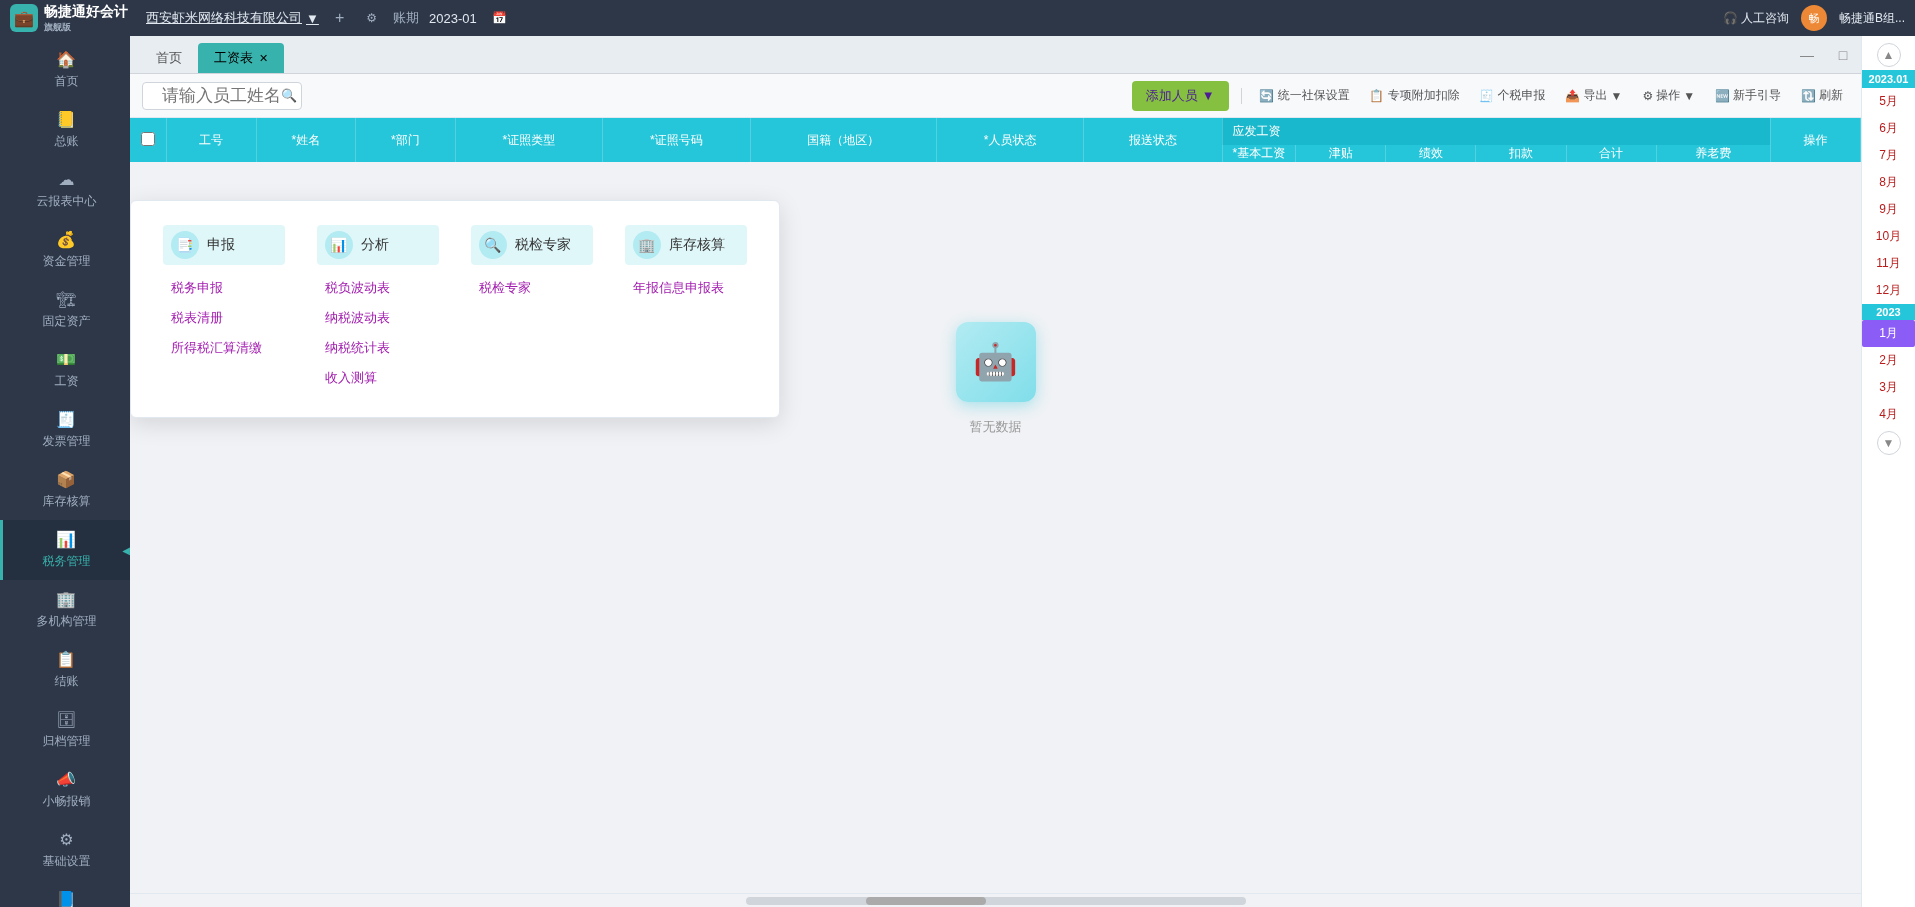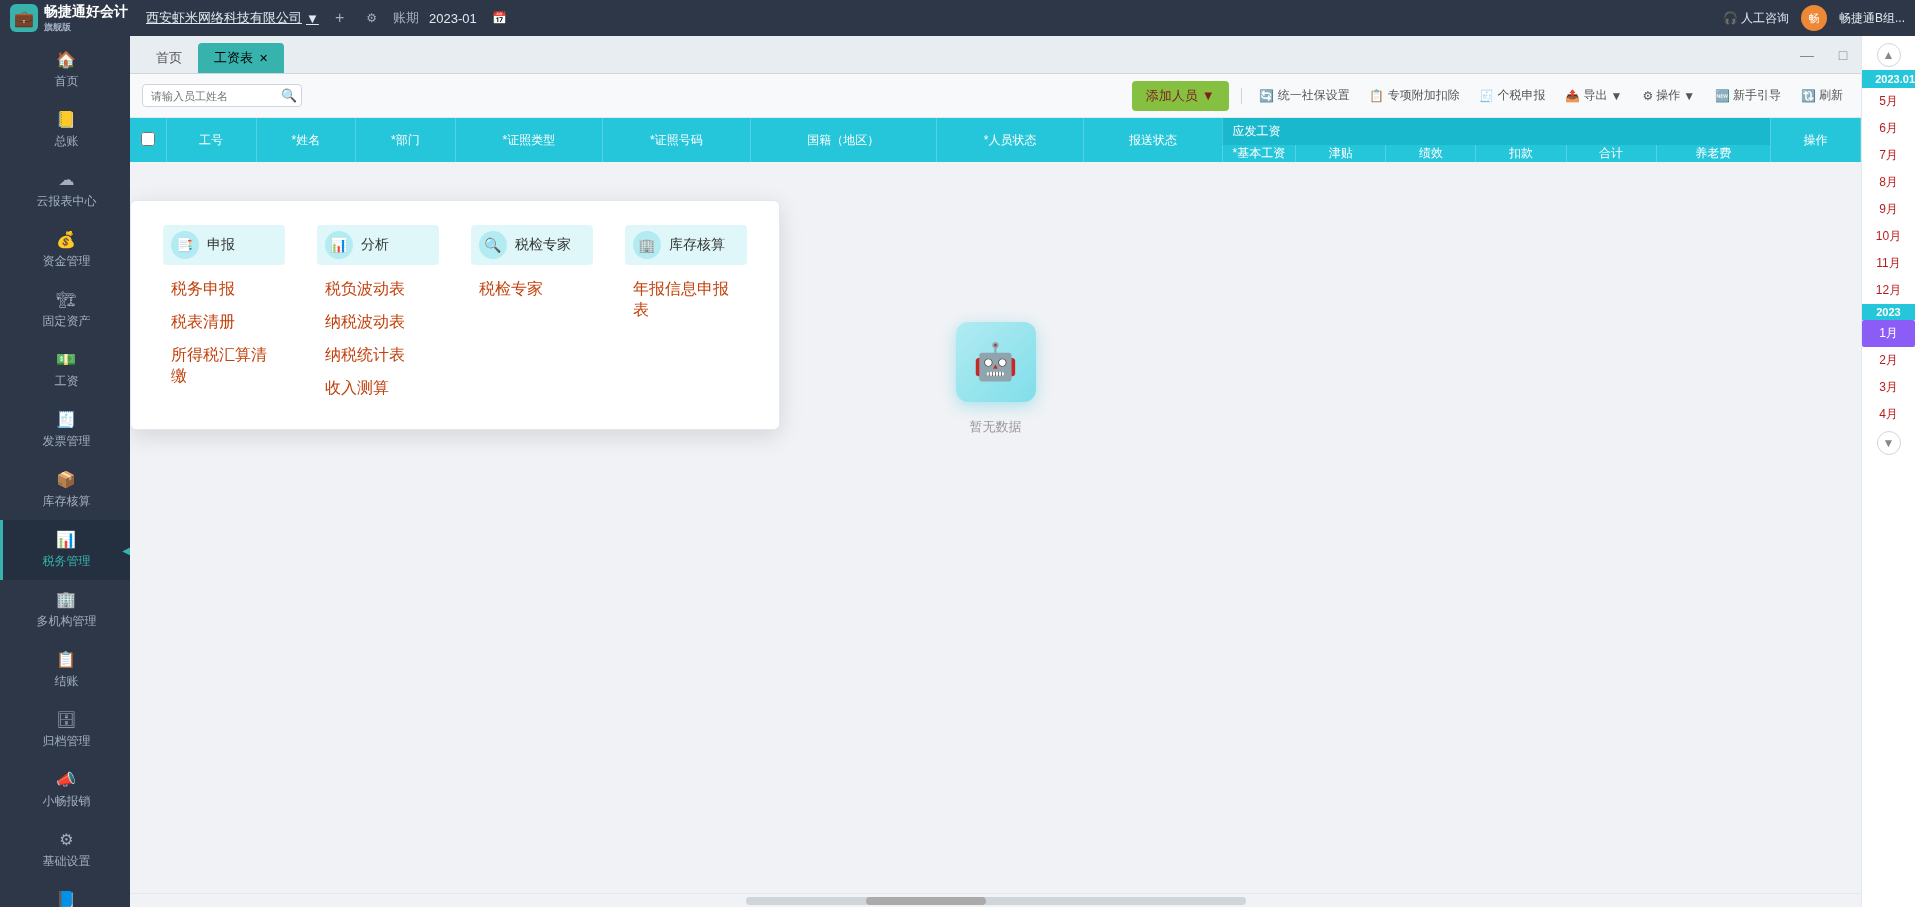--- a/index.html
+++ b/index.html
@@ -128,27 +128,28 @@
     }
     .search-input-wrap {
       display: flex; align-items: center;
       border: 1px solid #d0d5db;
       border-radius: 4px;
       background: #fff;
       padding: 3px 8px;
       width: 160px;
     }
     .search-input-wrap input {
-      border: none; outline: none; font-size: 11px; width: 130px; color: #666;
+      border: none; outline: none; font-size: 17px; width: 130px; color: #666;
       background: transparent;
+      text-align: right;
     }
     .search-icon { color: #aaa; font-size: 13px; }
     .btn-add {
       background: #85c040;
-      color: #7f1d1d;
+      color: #4c1d95;
       border: none;
       padding: 6px 14px;
       border-radius: 4px;
       cursor: pointer;
       font-size: 13px;
       display: flex; align-items: center; gap: 4px;
       margin-left: auto;
     }
     .toolbar-btn {
       background: transparent;
@@ -222,21 +223,21 @@
       flex-direction: column;
       align-items: center;
       padding-top: 4px;
       font-size: 12px;
       overflow-y: auto;
     }
     .date-panel-year {
       background: #26c6da;
       color: #fff;
       width: 100%;
-      text-align: right;
+      text-align: center;
       padding: 3px 0;
       font-size: 11px;
       font-weight: bold;
     }
     .date-panel-month {
       width: 100%;
       text-align: center;
       padding: 5px 0;
       cursor: pointer;
       color: #b91c1c;
@@ -287,22 +288,22 @@
     }
     .popup-section-icon {
       width: 28px; height: 28px;
       border-radius: 50%;
       background: #b2ebf2;
       display: flex; align-items: center; justify-content: center;
       font-size: 14px;
     }
     .popup-item {
       padding: 6px 8px;
-      font-size: 16px;
-      color: #c2410c;
+      font-size: 13px;
+      color: #a21caf;
       cursor: pointer;
       border-radius: 3px;
     }
 
     
     .window-controls {
       position: absolute;
       right: 0;
       top: 0;
       display: flex;

